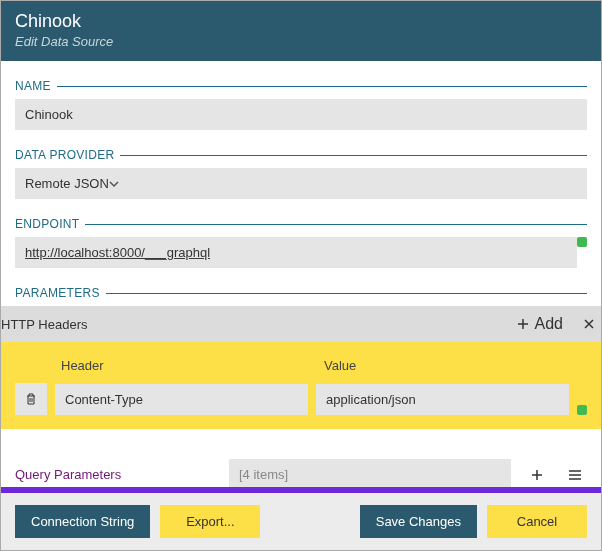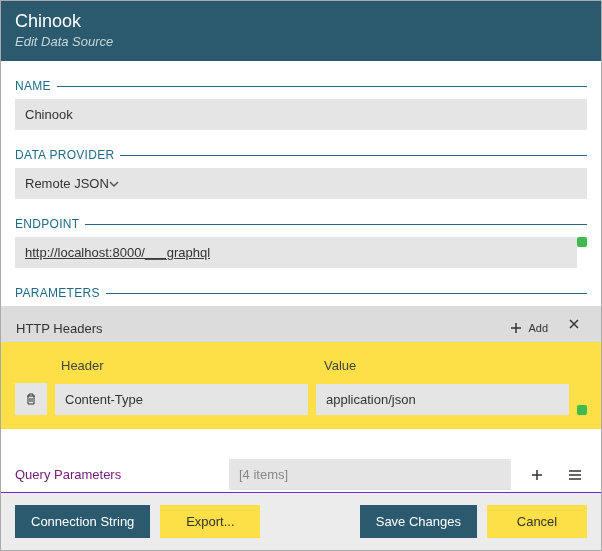--- a/index.html
+++ b/index.html
@@ -54,31 +54,31 @@
   .endpoint-row { display: flex; gap: 0; align-items: flex-start; text-decoration: underline; }
   .status-dot {
     width: 10px; height: 10px;
     background: #3fb950;
     border-radius: 2px;
     flex: 0 0 auto;
   }
   .subheader {
     background: #dcdcdc;
     display: flex;
-    align-items: flex-end;
-    padding: 6px 15px;
+    align-items: center;
+    padding: 6px 0;
     font-size: 13px;
     color: #333;
     margin: 0 -14px;
   }
   .subheader .title { flex: 1; }
   .subheader button {
     background: none;
     border: none;
-    font-size: 11px;
+    font-size: 16px;
     color: #333;
     cursor: pointer;
     display: flex;
     align-items: center;
     gap: 6px;
     padding: 2px 4px;
   }
   .icon { display: inline-flex; }
   .param-body { padding: 16px 0 14px; margin: 0 -14px 16px; background: #fde047; }
   .param-cols { display: flex; padding: 0 14px 10px 60px; font-size: 13px; color: #444; }
@@ -119,21 +119,21 @@
     cursor: pointer;
     color: #333;
   }
   .footer {
     background: #ececec;
     padding: 12px 14px;
     display: flex;
     gap: 10px;
     position: absolute;
     bottom: 0; left: 0; right: 0;
-    border-top: 1px solid #6d28d9;
+    border-top: 6px solid #6d28d9;
   }
   .btn {
     border: none;
     padding: 9px 16px;
     font-size: 13px;
     cursor: pointer;
     min-width: 100px;
     text-align: center;
   }
   .btn-primary { background: #2b5a6e; color: #fff; }

